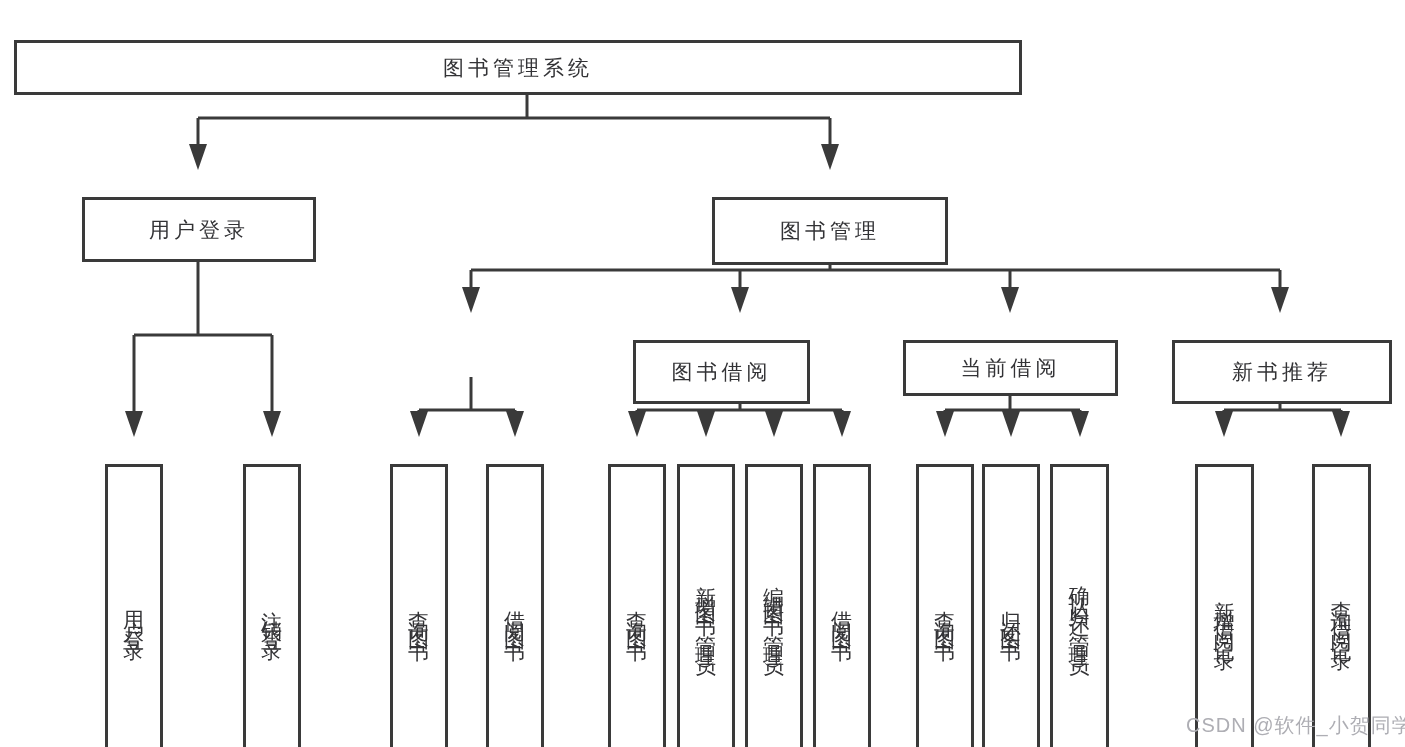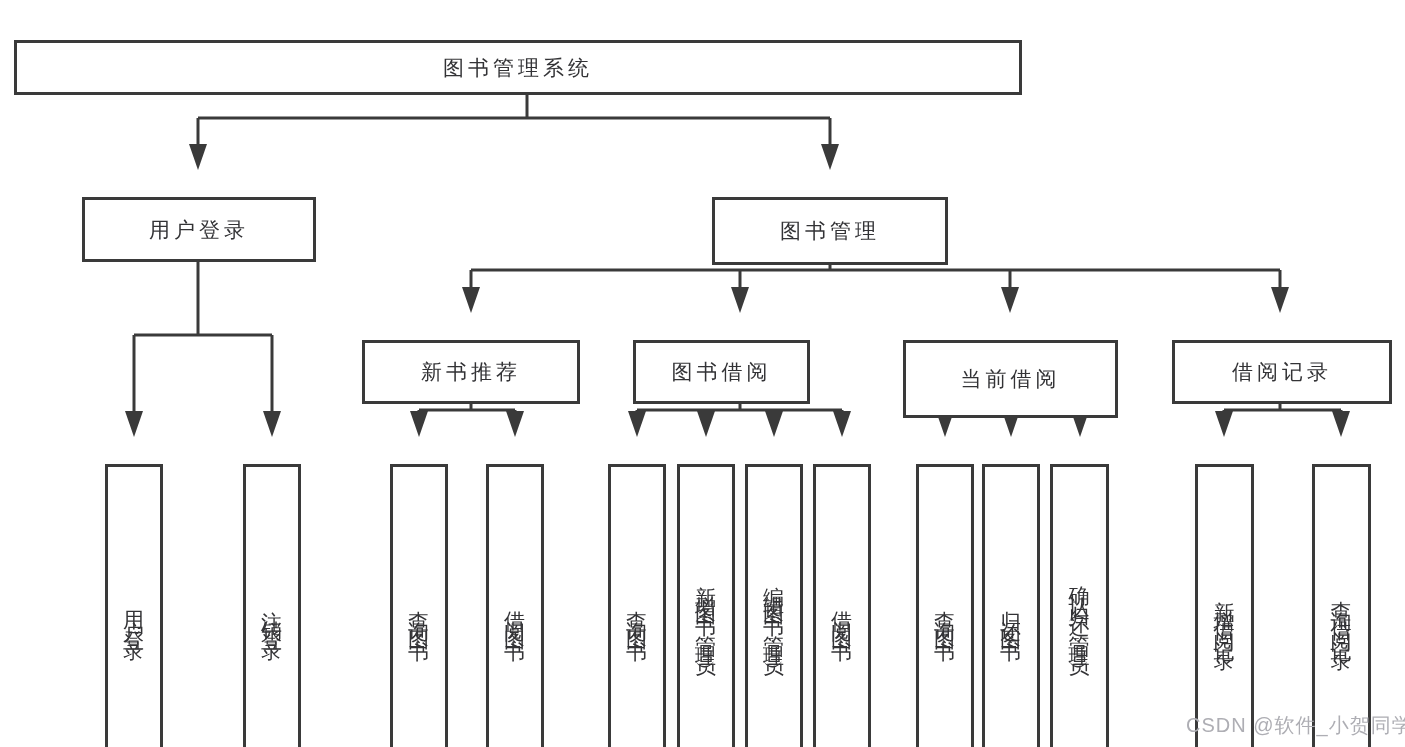--- a/index.html
+++ b/index.html
@@ -82,31 +82,28 @@
     <span>图书管理系统</span>
   </div>
 
   <div class="node h" style="left:82px;top:170px;width:234px;height:65px">
     <span>用户登录</span>
   </div>
   <div class="node h" style="left:712px;top:170px;width:236px;height:68px">
     <span>图书管理</span>
   </div>
 
-  <div class="node h" style="left:362px;top:313px;width:218px;height:64px">
-    <span>新书推荐</span>
-  </div>
   <div class="node h" style="left:633px;top:313px;width:177px;height:64px">
     <span>图书借阅</span>
   </div>
-  <div class="node h" style="left:903px;top:313px;width:215px;height:78px">
+  <div class="node h" style="left:903px;top:313px;width:215px;height:56px">
     <span>当前借阅</span>
   </div>
   <div class="node h" style="left:1172px;top:313px;width:220px;height:64px">
-    <span>借阅记录</span>
+    <span>新书推荐</span>
   </div>
 
   <div class="node v" style="left:105px;top:437px;width:58px;height:300px">
     <span>用户登录</span>
   </div>
   <div class="node v" style="left:243px;top:437px;width:58px;height:300px">
     <span>注销登录</span>
   </div>
 
   <div class="node v" style="left:390px;top:437px;width:58px;height:300px">

